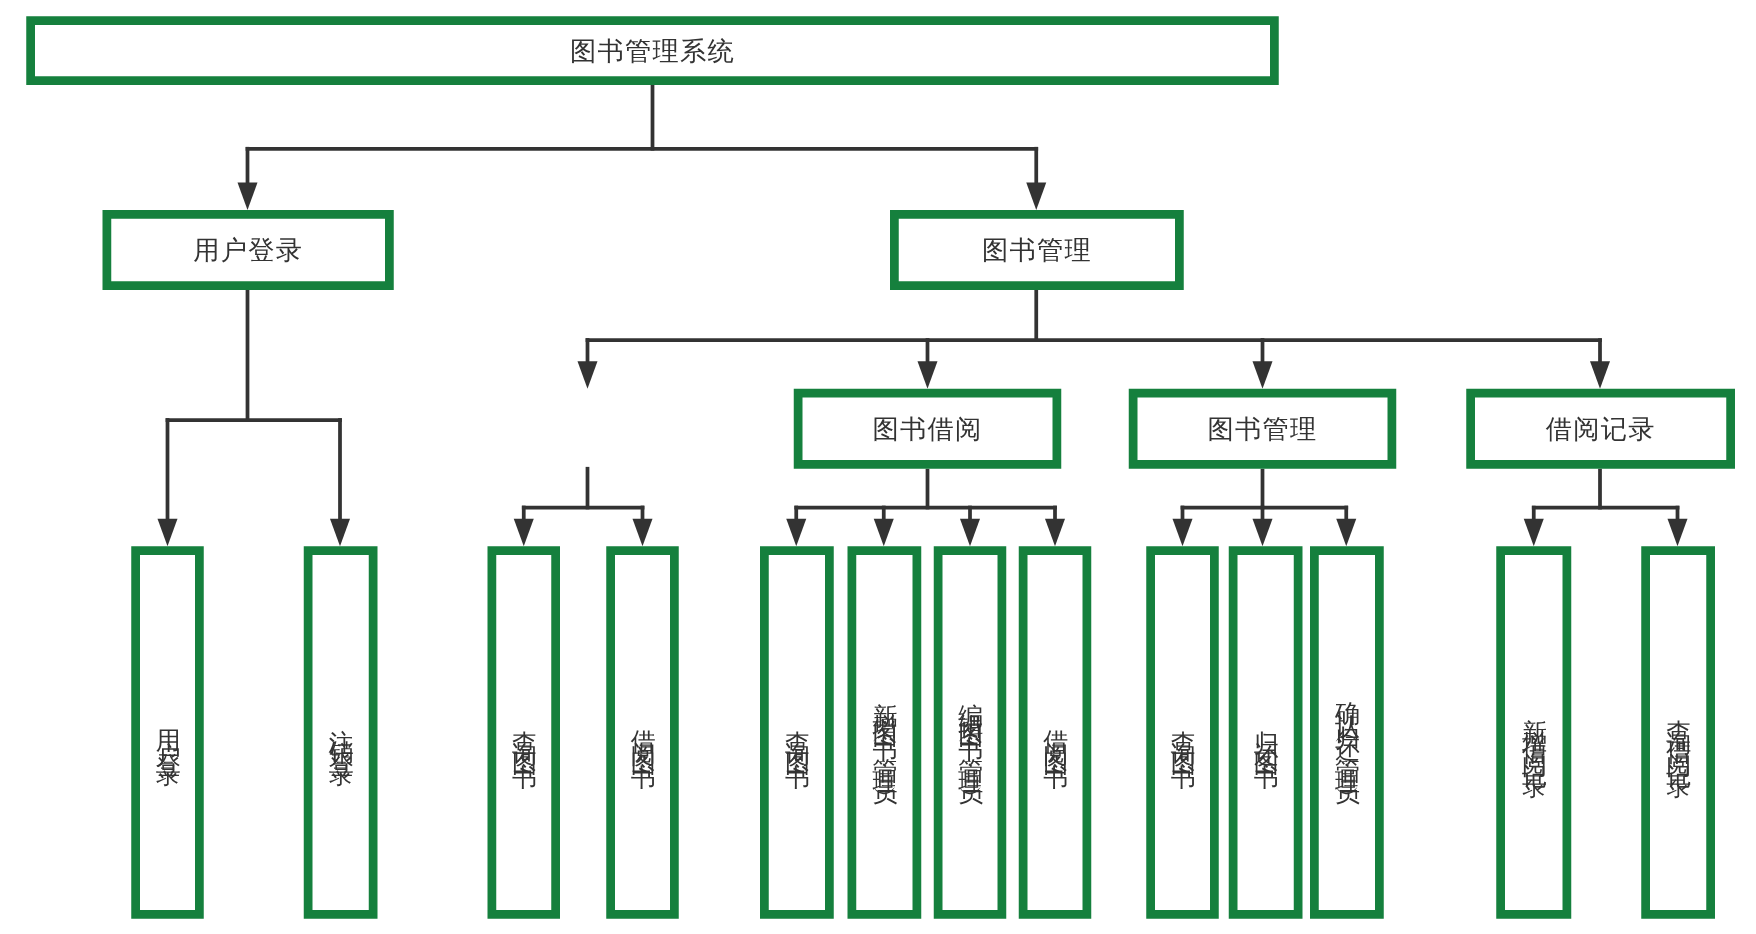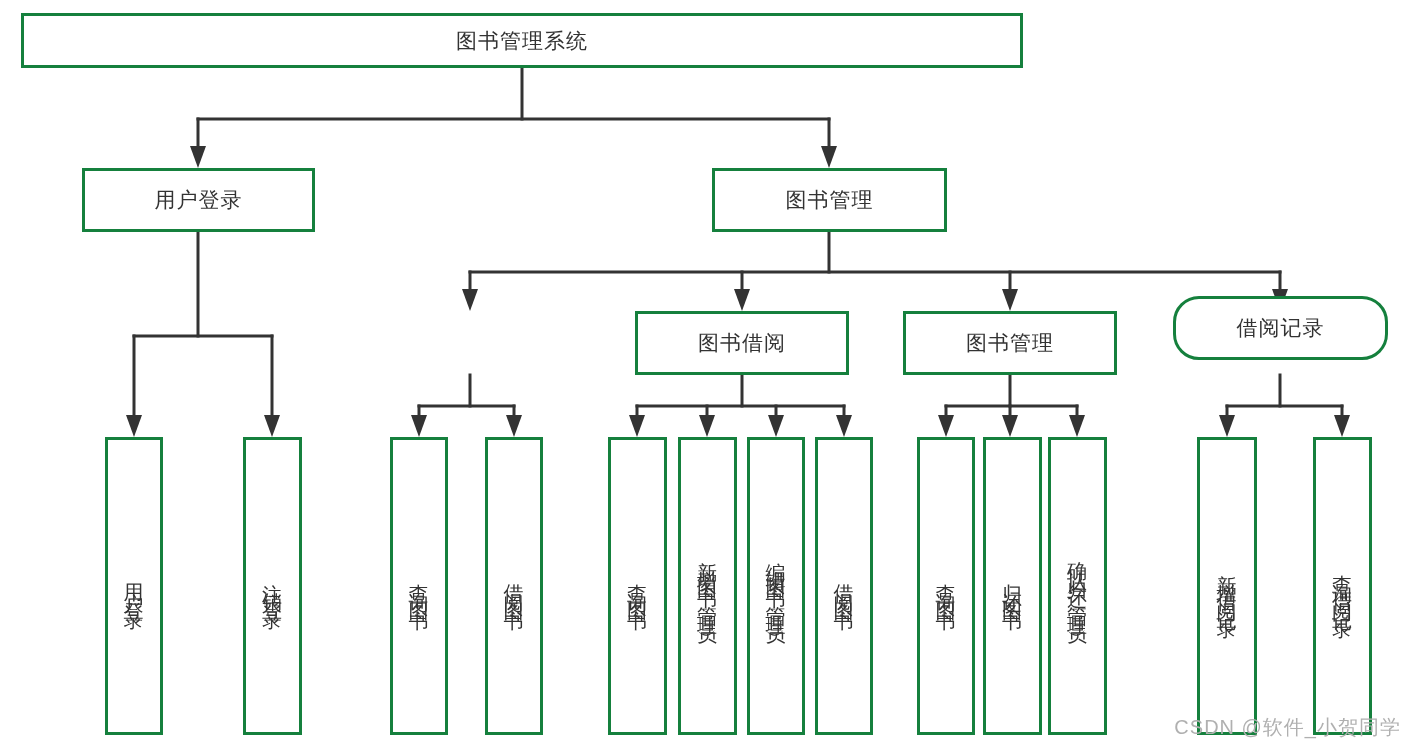--- a/index.html
+++ b/index.html
@@ -19,21 +19,21 @@
     position: absolute;
     left: 0;
     top: 0;
     width: 1405px;
     height: 747px;
     z-index: 1;
   }
   .node {
     position: absolute;
     box-sizing: border-box;
-    border: 3px solid #15803d;
+    border: 7px solid #15803d;
     background: #ffffff;
     display: flex;
     align-items: center;
     justify-content: center;
     color: #333333;
     z-index: 2;
   }
   .node .lbl {
     font-size: 21px;
     letter-spacing: 1px;
@@ -138,21 +138,21 @@
   <div class="node" style="left:712px;top:168px;width:235px;height:64px;">
     <span class="lbl">图书管理</span>
   </div>
 
   <div class="node" style="left:635px;top:311px;width:214px;height:64px;font-family:Liberation Serif, serif;">
     <span class="lbl">图书借阅</span>
   </div>
   <div class="node" style="left:903px;top:311px;width:214px;height:64px;">
     <span class="lbl">图书管理</span>
   </div>
-  <div class="node" style="left:1173px;top:296px;width:215px;height:64px;border-radius:26px;">
+  <div class="node" style="left:1173px;top:311px;width:215px;height:64px;">
     <span class="lbl">借阅记录</span>
   </div>
 
   <div class="node vert" style="left:105px;top:437px;width:58px;height:298px;">
     <span class="lbl">用户登录</span>
   </div>
   <div class="node vert" style="left:243px;top:437px;width:59px;height:298px;">
     <span class="lbl">注销登录</span>
   </div>
 
@@ -186,15 +186,14 @@
     <span class="lbl">确认归还（管理员）</span>
   </div>
 
   <div class="node vert" style="left:1197px;top:437px;width:60px;height:298px;">
     <span class="lbl">新增借阅记录</span>
   </div>
   <div class="node vert" style="left:1313px;top:437px;width:59px;height:298px;">
     <span class="lbl">查询借阅记录</span>
   </div>
 
-  <div class="watermark">CSDN @软件_小贺同学</div>
 
 </div>
 
 </body></html>

